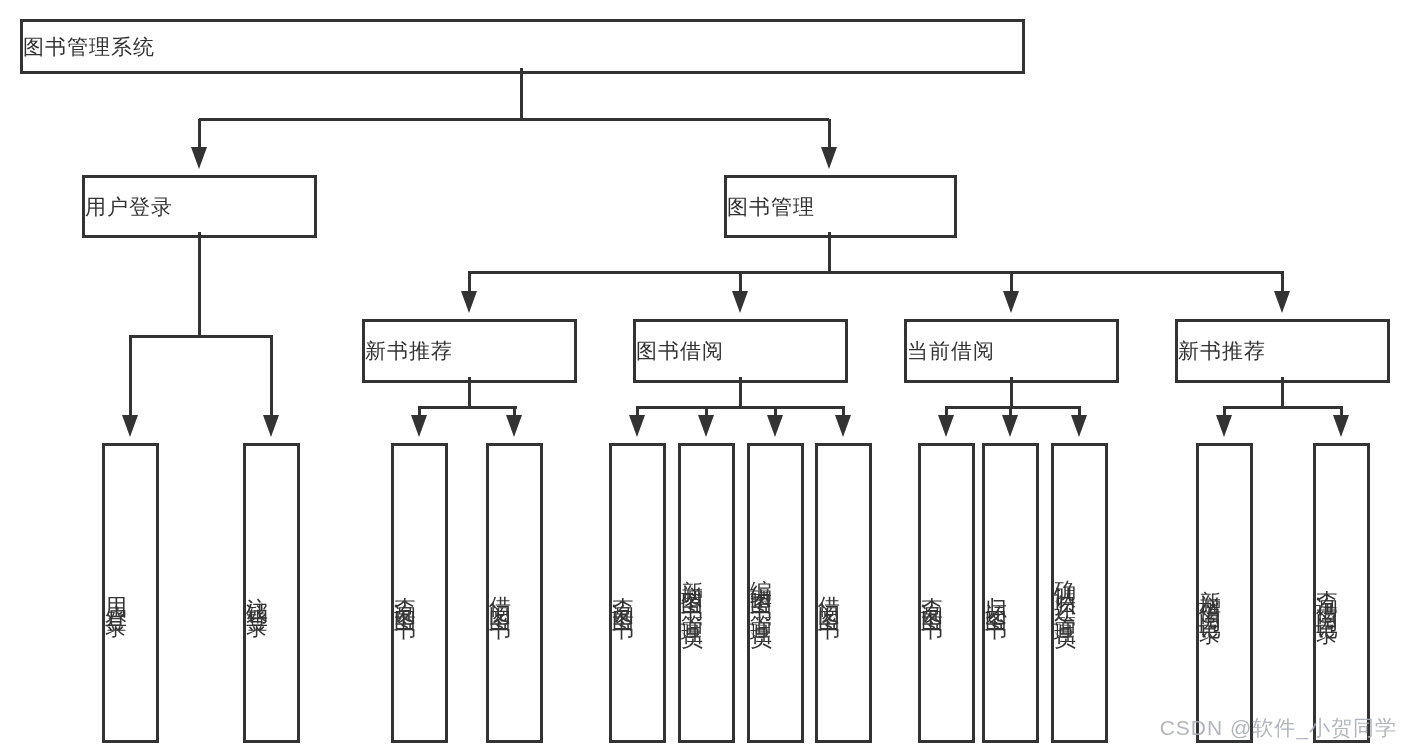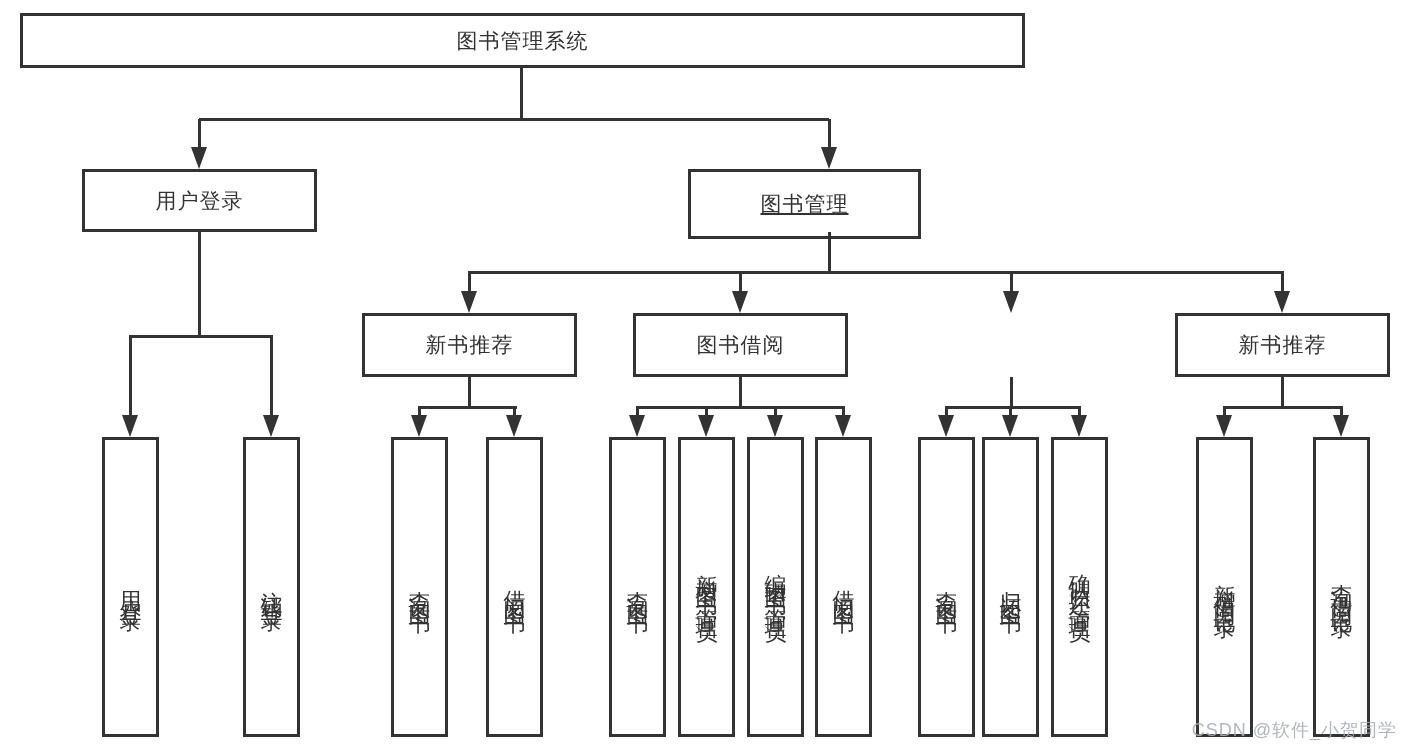--- a/index.html
+++ b/index.html
@@ -12,21 +12,21 @@
     font-family: "Liberation Sans", sans-serif;
     color: var(--text, #333333);
   }
   .node {
     position: absolute;
     box-sizing: border-box;
     border: 3px solid var(--line, #333333);
     background: var(--box_bg, #ffffff);
     display: flex;
     align-items: center;
-    justify-content: center;
+    margin-top: 6px;
   }
   .node .label {
     font-size: 21px;
     color: var(--text, #333333);
     white-space: nowrap;
     letter-spacing: 1px;
   }
   .node.v .label {
     writing-mode: vertical-rl;
     white-space: normal;
@@ -44,47 +44,50 @@
     position: absolute;
     width: 0; height: 0;
     border-left: 8px solid transparent;
     border-right: 8px solid transparent;
     border-top: 22px solid var(--line, #333333);
   }
   .watermark {
     position: absolute;
     right: 8px;
     bottom: 5px;
-    font-size: 18px;
+    font-size: 21px;
     letter-spacing: 1px;
     color: var(--watermark, #a9aeb6);
     opacity: 0.9;
   }
 </style>
 </head>
 <body>
 
 <div class="stage">
 
   <div class="node" style="left:20px; top:13px; width:1005px; height:55px;">
     <span class="label">图书管理系统</span>
   </div>
 
   <div class="node" style="left:82px; top:169px; width:235px; height:63px;">
     <span class="label">用户登录</span>
   </div>
-  <div class="node" style="left:688px; top:169px; width:233px; height:70px;text-decoration:underline;">
+  <div class="node" style="left:724px; top:169px; width:233px; height:63px;">
     <span class="label">图书管理</span>
   </div>
 
   <div class="node" style="left:633px; top:313px; width:215px; height:64px;">
     <span class="label">图书借阅</span>
   </div>
   <div class="node" style="left:362px; top:313px; width:215px; height:64px;">
     <span class="label">新书推荐</span>
+  </div>
+  <div class="node" style="left:904px; top:313px; width:215px; height:64px;">
+    <span class="label">当前借阅</span>
   </div>
   <div class="node" style="left:1175px; top:313px; width:215px; height:64px;">
     <span class="label">新书推荐</span>
   </div>
 
   <div class="node v" style="left:102px; top:437px; width:57px; height:300px;">
     <span class="label">用户登录</span>
   </div>
   <div class="node v" style="left:243px; top:437px; width:57px; height:300px;">
     <span class="label">注销登录</span>

